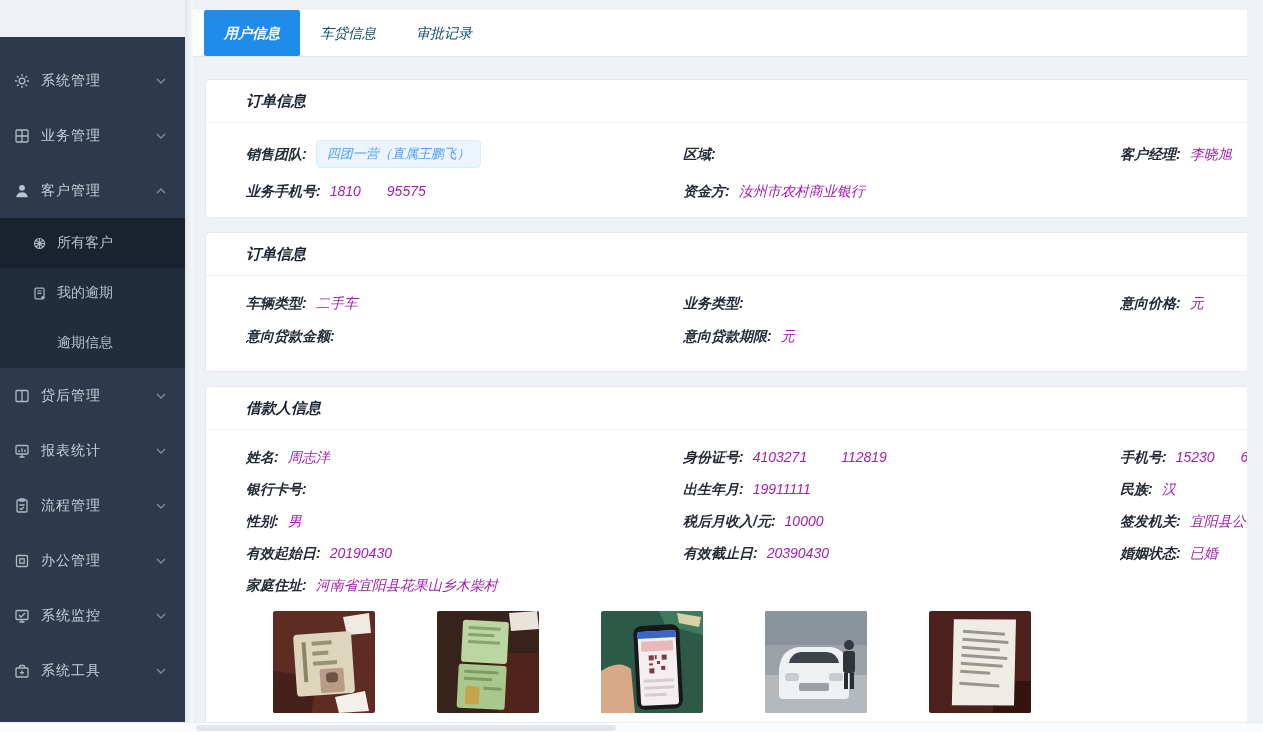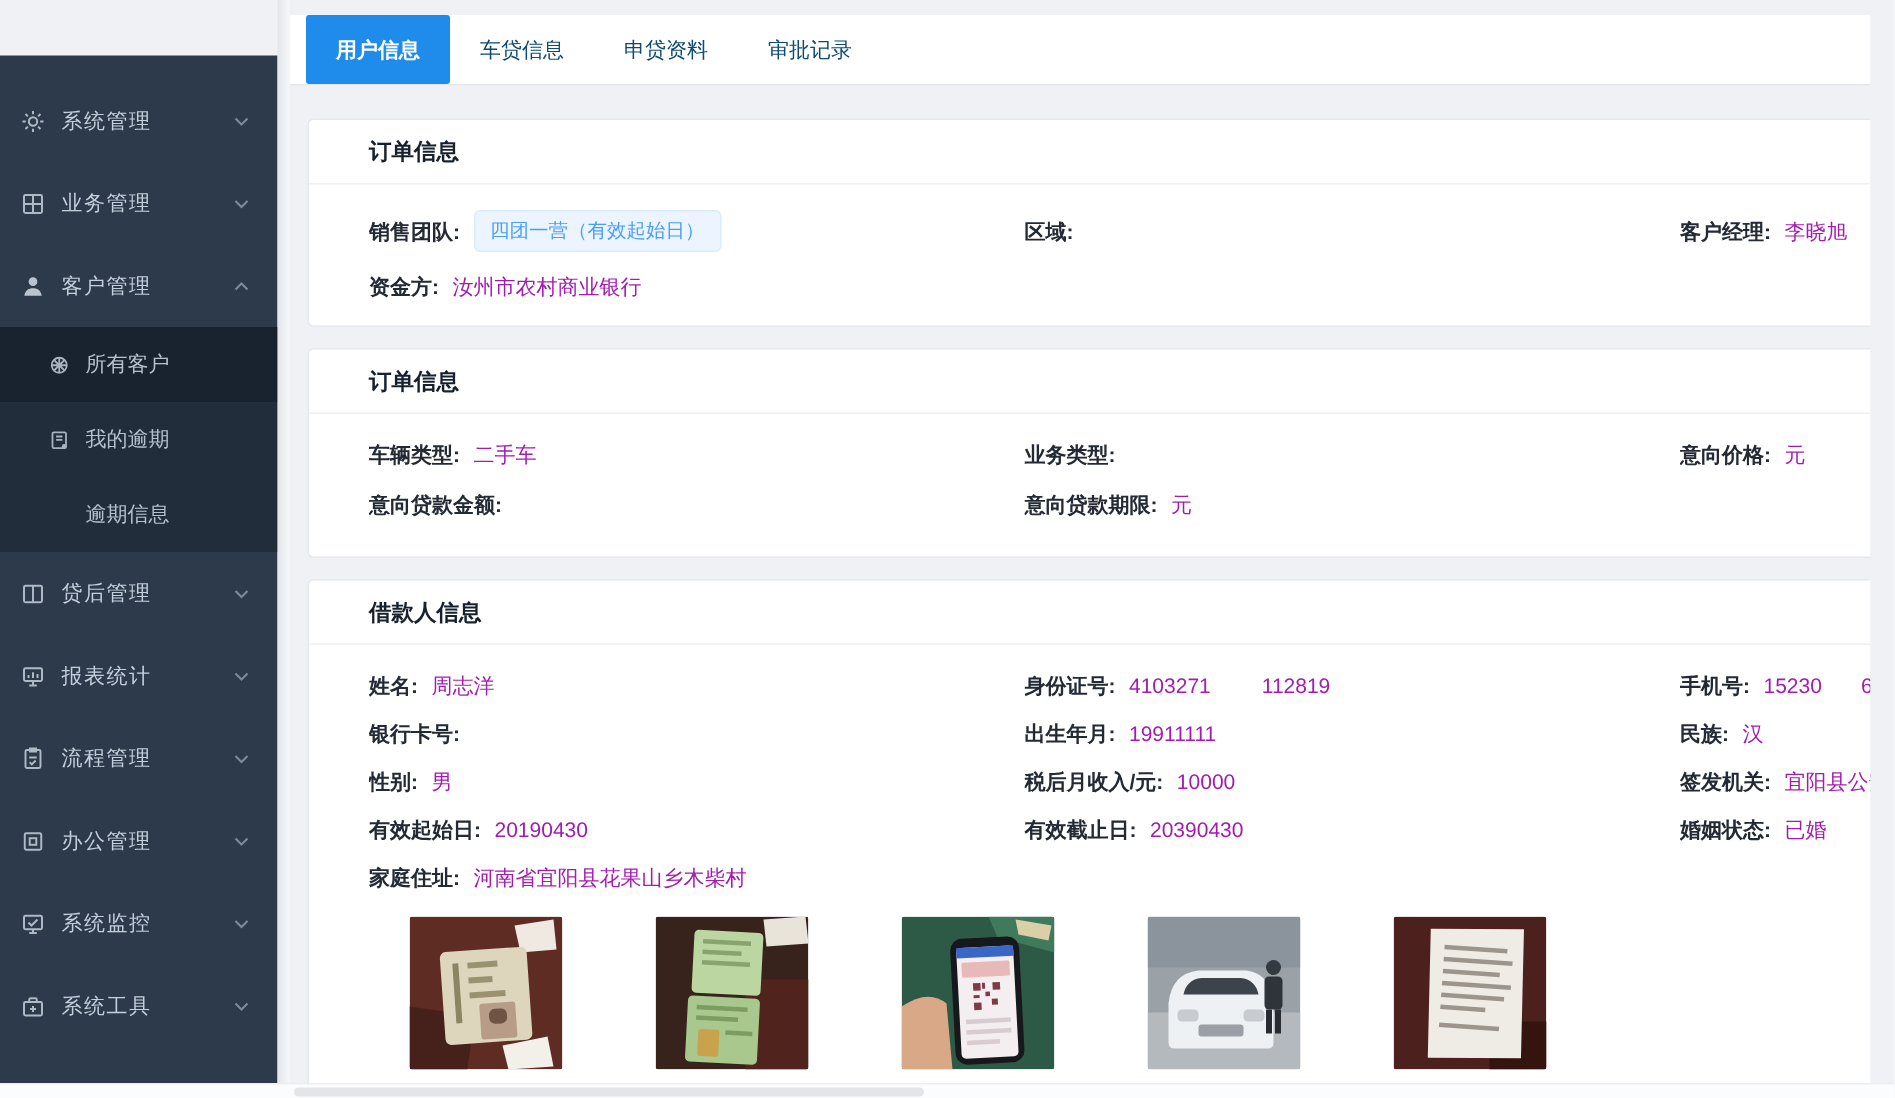--- a/index.html
+++ b/index.html
@@ -14,21 +14,21 @@
   .chev { width:12px; height:8px; flex:none; }
   .submenu { background:#212d3b; }
   .sub-item { height:50px; display:flex; align-items:center; padding-left:32px; color:#b6c1ce; font-size:14px; cursor:pointer; }
   .sub-item.active { background:#19232f; }
   .sub-item .si { width:15px; height:15px; margin-right:10px; flex:none; }
   .sub-item.noicon { padding-left:57px; }
   .sidebar-gap { position:absolute; left:185px; top:0; width:8px; height:722px;
     background:linear-gradient(to right,#e2e6ea,#f6f8f9); }
 
   
-  .main { position:absolute; left:193px; top:0; right:16px; height:722px; background:#eff1f4; overflow:hidden; }
+  .main { position:absolute; left:193px; top:0; right:16px; height:722px; background:#eff1f4; overflow:hidden;font-style:italic; }
   .tabbar { position:absolute; top:10px; left:0; width:100%; height:47px; background:#fff;
     border-bottom:1px solid #e4e7ea; display:flex; padding-left:11px; }
   .tab { width:96px; height:46px; line-height:46px; text-align:center; font-size:14px; color:#0c4a6e; cursor:pointer; }
   .tab.active { background:#1f8ceb; color:#fff; border-radius:2px; font-weight:bold; }
   .content { position:absolute; top:57px; left:0; width:100%; height:665px; overflow:hidden; }
 
   .card { width:1330px; margin-left:12px; background:#fff; border:1px solid #e5e8ec; border-radius:4px;
     padding:12px 40px 22px 40px; }
   .card1 { margin-top:22px; height:139px; }
   .card2 { margin-top:14px; height:140px; }
@@ -181,40 +181,45 @@
   </div>
 </aside>
 
 <div class="sidebar-gap"></div>
 
 <div class="main">
 
   <div class="tabbar">
     <div class="tab active">用户信息</div>
     <div class="tab">车贷信息</div>
-    <div class="tab">申贷资料</div>
     <div class="tab">审批记录</div>
   </div>
 
   <div class="content">
 
     <section class="card card1">
       <div class="card-head">订单信息</div>
       <div class="fields">
         <div class="field">
           <span class="k">销售团队:</span>
-          <span class="tagchip">四团一营（有效起始日）</span>
+          <span class="tagchip">四团一营（直属王鹏飞）</span>
         </div>
         <div class="field">
           <span class="k">区域:</span>
           <span class="v"></span>
         </div>
         <div class="field">
           <span class="k">客户经理:</span>
           <span class="v">李晓旭</span>
+        </div>
+        <div class="field">
+          <span class="k">业务手机号:</span>
+          <span class="v">1810</span>
+          <span class="redact"></span>
+          <span class="v" style="margin-left:0">95575</span>
         </div>
         <div class="field">
           <span class="k">资金方:</span>
           <span class="v">汝州市农村商业银行</span>
         </div>
       </div>
     </section>
 
     <section class="card card2">
       <div class="card-head">订单信息</div>

